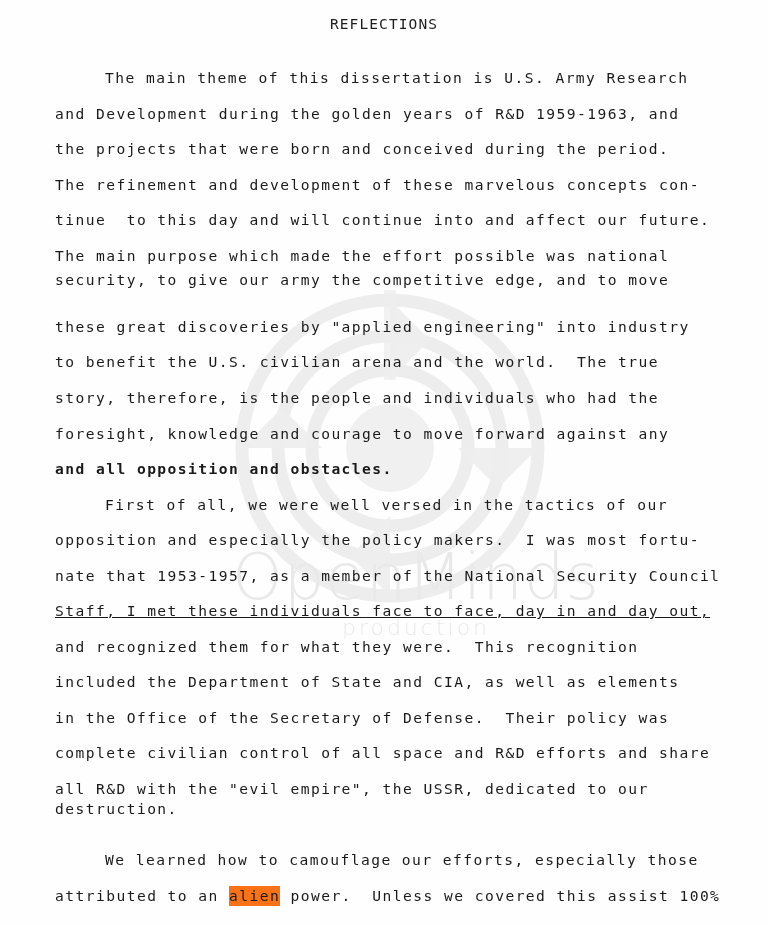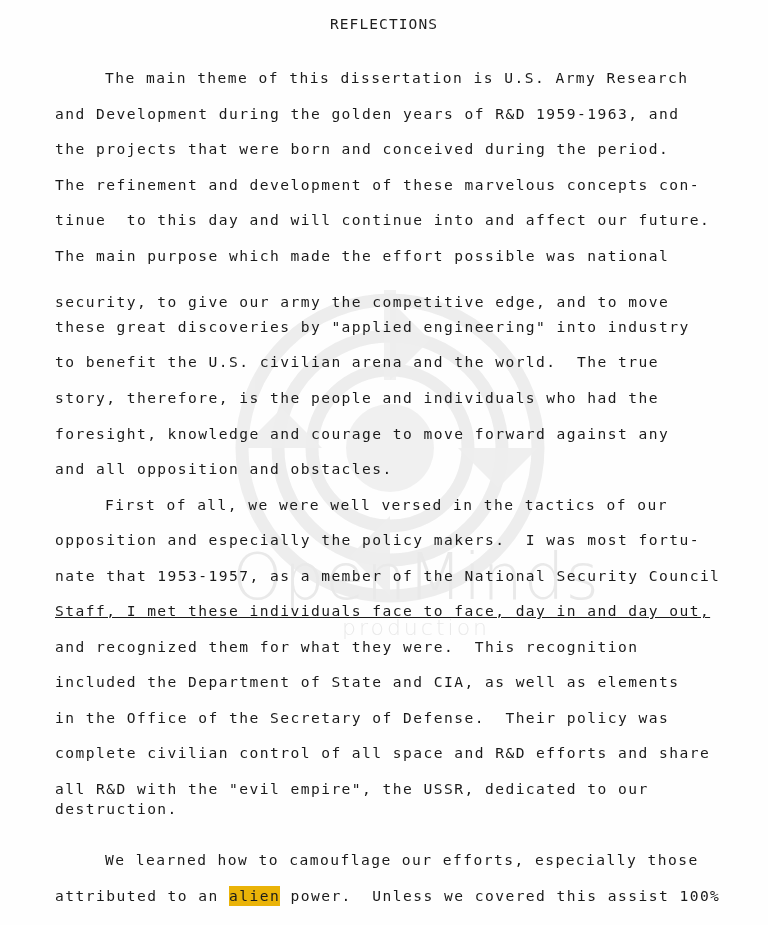--- a/index.html
+++ b/index.html
@@ -118,34 +118,34 @@
 
   <div id="doc">
     <div class="title">REFLECTIONS</div>
     <div id="lines-container">
         <div class="line indent" style="top: 70px;">The main theme of this dissertation is U.S. Army Research</div>
         <div class="line" style="top: 105.55px;">and Development during the golden years of R&amp;D 1959-1963, and</div>
         <div class="line" style="top: 141.1px;">the projects that were born and conceived during the period.</div>
         <div class="line" style="top: 176.65px;">The refinement and development of these marvelous concepts con-</div>
         <div class="line" style="top: 212.2px;">tinue  to this day and will continue into and affect our future.</div>
         <div class="line" style="top: 247.75px;">The main purpose which made the effort possible was national</div>
-        <div class="line" style="top: 294px;">security, to give our army the competitive edge, and to move</div>
+        <div class="line" style="top: 272px;">security, to give our army the competitive edge, and to move</div>
         <div class="line" style="top: 318.85px;">these great discoveries by "applied engineering" into industry</div>
         <div class="line" style="top: 354.4px;">to benefit the U.S. civilian arena and the world.  The true</div>
         <div class="line" style="top: 389.95px;">story, therefore, is the people and individuals who had the</div>
         <div class="line" style="top: 425.5px;">foresight, knowledge and courage to move forward against any</div>
-        <div class="line" style="top: 461.05px;">and all opposition and obstacles.</div>
+        <div class="line" style="top: 461.05px; font-weight: bold;">and all opposition and obstacles.</div>
         <div class="line indent" style="top: 496.6px;">First of all, we were well versed in the tactics of our</div>
         <div class="line" style="top: 532.15px;">opposition and especially the policy makers.  I was most fortu-</div>
         <div class="line" style="top: 567.7px;">nate that 1953-1957, as a member of the National Security Council</div>
         <div class="line" style="top: 603.25px; text-decoration: underline;">Staff, I met these individuals face to face, day in and day out,</div>
         <div class="line" style="top: 638.8px;">and recognized them for what they were.  This recognition</div>
         <div class="line" style="top: 674.35px;">included the Department of State and CIA, as well as elements</div>
         <div class="line" style="top: 709.9px;">in the Office of the Secretary of Defense.  Their policy was</div>
         <div class="line" style="top: 745.45px;">complete civilian control of all space and R&amp;D efforts and share</div>
         <div class="line" style="top: 781px;">all R&amp;D with the "evil empire", the USSR, dedicated to our</div>
         <div class="line" style="top: 786px; margin-top: 15px;">destruction.</div>
         <div class="line indent" style="top: 852.1px;">We learned how to camouflage our efforts, especially those</div>
-        <div class="line" style="top: 887.65px;"><span>attributed to an </span><span class="hl" style="background: #eab308;">alien</span><span> power.  Unless we covered this assist 100%</span></div>
+        <div class="line" style="top: 887.65px;"><span>attributed to an </span><span class="hl" style="background: #f97316;">alien</span><span> power.  Unless we covered this assist 100%</span></div>
       </div>
   </div>
 
 </div>
 
 </body></html>

